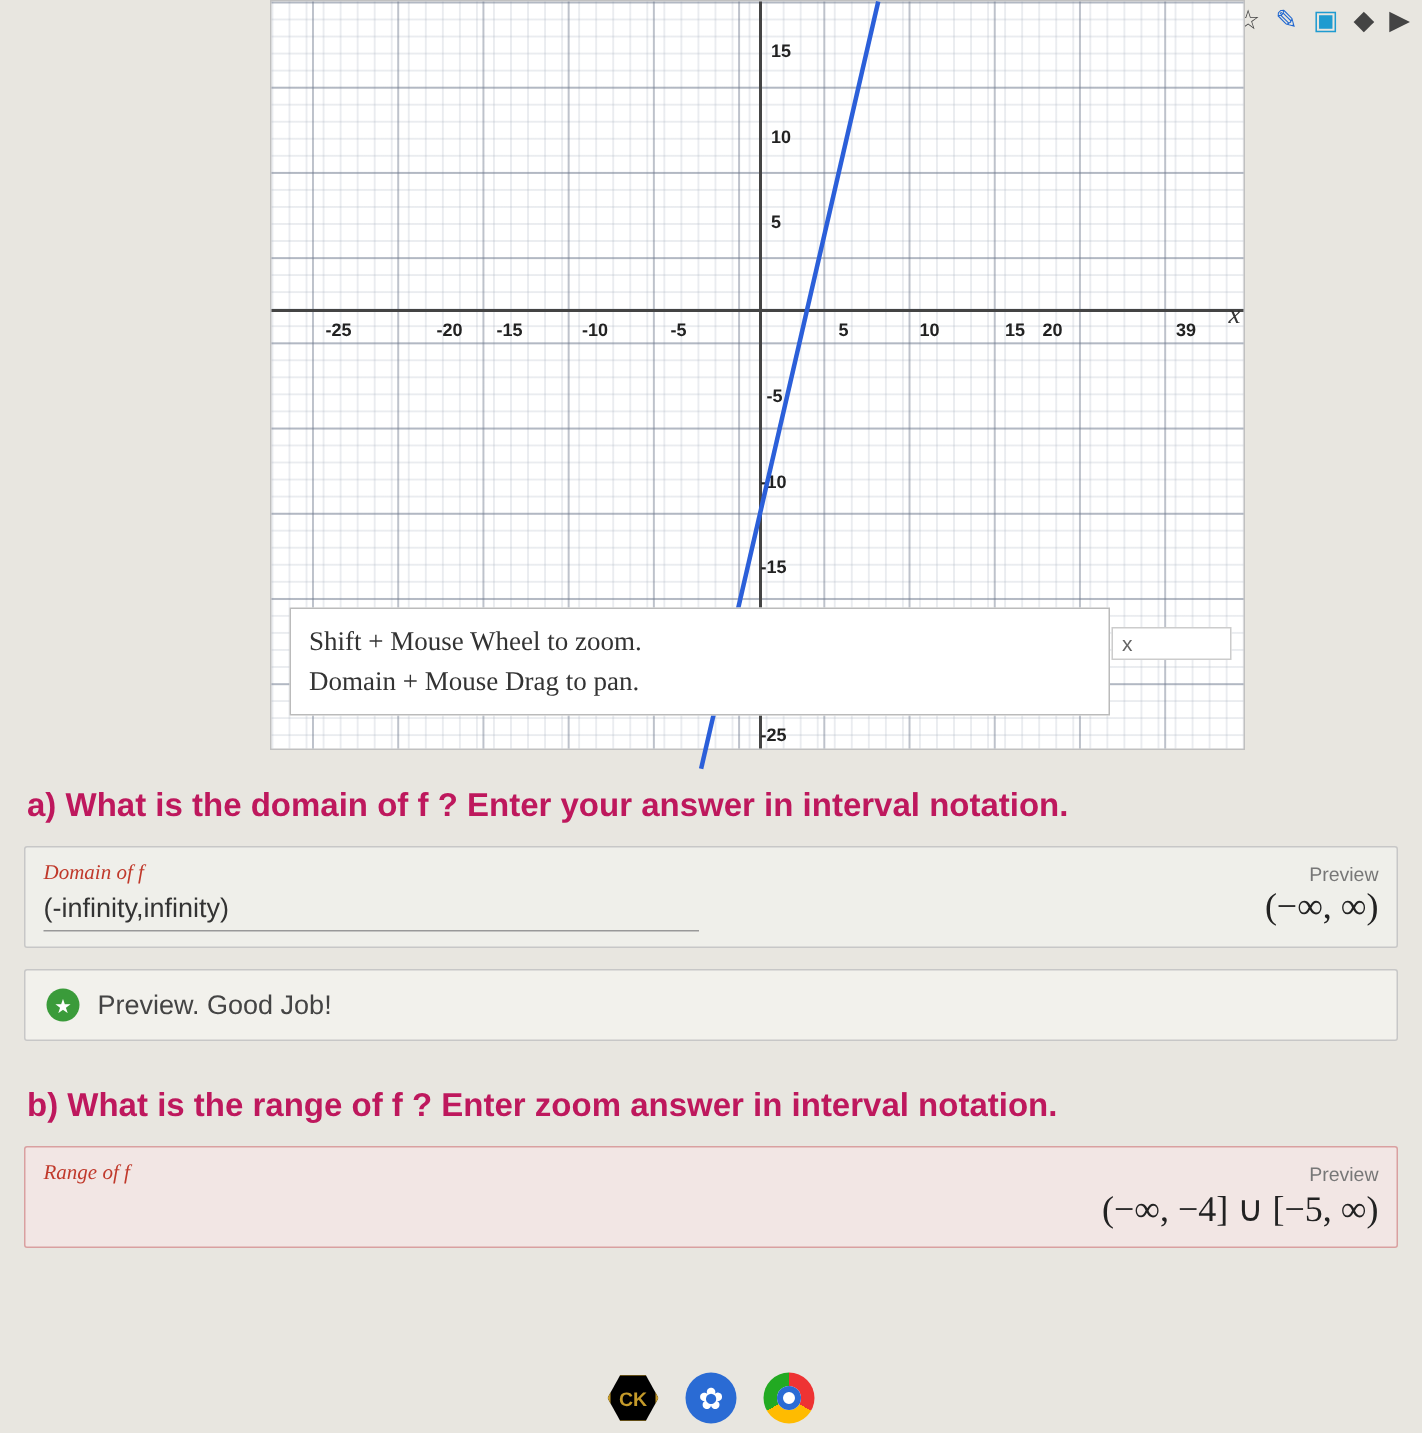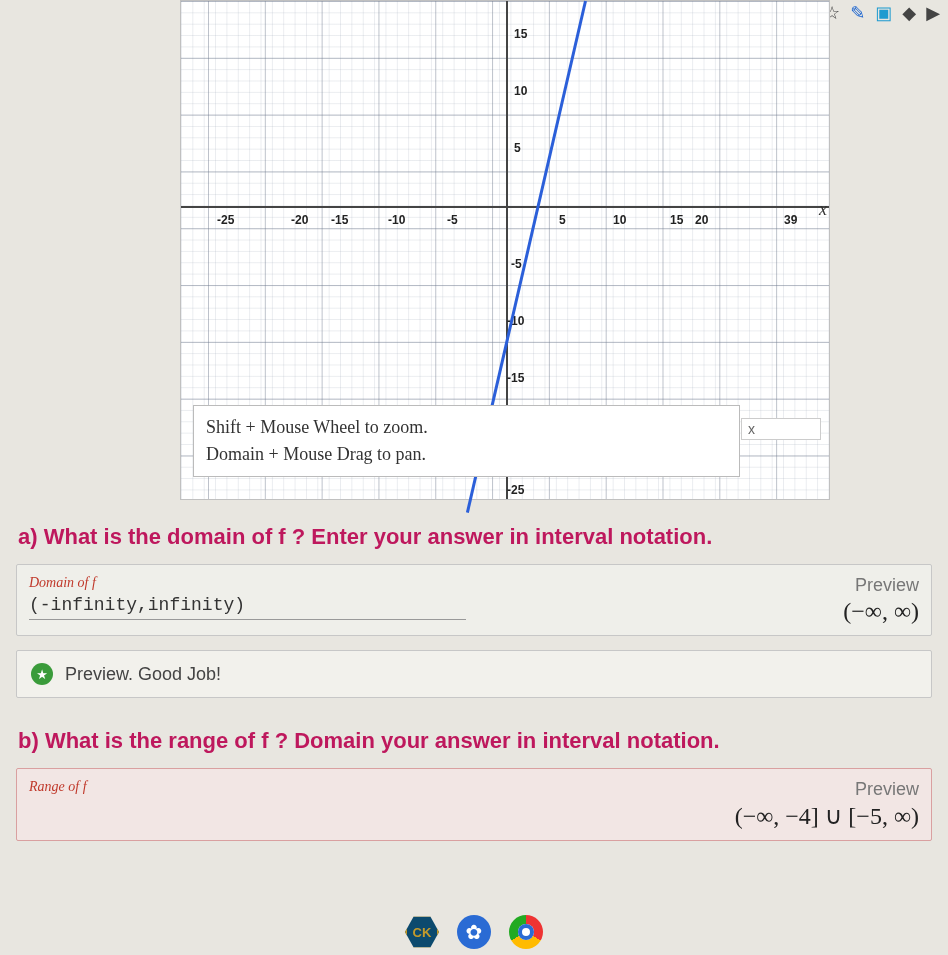--- a/index.html
+++ b/index.html
@@ -63,44 +63,44 @@
     border:1px solid #c7c7c7; background:#efefea; border-radius:2px;
     padding:10px 12px; margin:0 6px;
     display:flex; gap:16px; align-items:flex-start;
   }
   .answer-box.wrong { border-color:#d9a0a0; background:#f2e6e4;gap:25px; }
   .field-group { flex:1; }
   .field-label { font-size:14px; color:#c0392b; margin-bottom:2px; font-family:Georgia,serif; font-style:italic;}
   .field-label .f { font-style:italic; }
   .field-input {
     width:100%; border:none; border-bottom:1px solid #999;
-    background:transparent; font-size:18px; padding:2px 0 4px; color:#333;font-family:Liberation Mono, monospace;
+    background:transparent; font-size:18px; padding:2px 0 4px; color:#333;
   }
   .preview-group { flex:1; text-align:right; }
-  .preview-label { font-size:18px; color:#777; margin-bottom:2px; }
+  .preview-label { font-size:13px; color:#777; margin-bottom:2px; }
   .preview-math { font-size:24px; font-family:Georgia,'Times New Roman',serif; color:#222; }
   .feedback {
     border:1px solid #c7c7c7; background:#f2f1ec; border-radius:2px;
     margin:14px 6px 0; padding:12px 14px; font-size:18px; color:#444;
     display:flex; align-items:center; gap:12px;
   }
   .star-badge {
     width:22px; height:22px; border-radius:50%; background:#3a9b3a;
     display:inline-flex; align-items:center; justify-content:center;
     color:#fff; font-size:13px;
   }
   .dock {
     position:absolute; left:50%; transform:translateX(-50%);
     bottom:6px; display:flex; gap:18px; align-items:center;
   }
   .dock-ck {
     width:34px; height:34px; border:2px solid #c49a2a; color:#c49a2a;
     font-weight:bold; font-size:13px;
     clip-path: polygon(25% 5%,75% 5%,100% 50%,75% 95%,25% 95%,0 50%);
-    display:flex; align-items:center; justify-content:center; background:#0c4a6e;
+    display:flex; align-items:center; justify-content:center; background:#000000;
   }
   .dock-gear {
     width:34px; height:34px; border-radius:50%; background:#2a6bd4;
     color:#fff; display:flex; align-items:center; justify-content:center; font-size:20px;
   }
   .dock-chrome {
     width:34px; height:34px; border-radius:50%;
     background: conic-gradient(#e33 0 120deg,#fb0 120deg 240deg,#2a2 240deg 360deg);
     position:relative;
   }
@@ -171,21 +171,21 @@
       <div class="preview-label">Preview</div>
       <div class="preview-math">(−∞, ∞)</div>
     </div>
   </div>
 
   <div class="feedback">
     <span class="star-badge">★</span>
     <span>Preview. Good Job!</span>
   </div>
 
-  <div class="q-text" style="margin-top:30px">b) What is the range of  f ?  Domain your answer in interval notation.</div>
+  <div class="q-text" style="margin-top:30px">b) What is the range of  f ?  Enter zoom answer in interval notation.</div>
 
   <div class="answer-box wrong">
     <div class="field-group">
       <div class="field-label">
         <span>Range of </span><span class="f">f</span>
       </div>
     </div>
     <div class="preview-group">
       <div class="preview-label">Preview</div>
       <div class="preview-math">(−∞, −4] ∪ [−5, ∞)</div>

